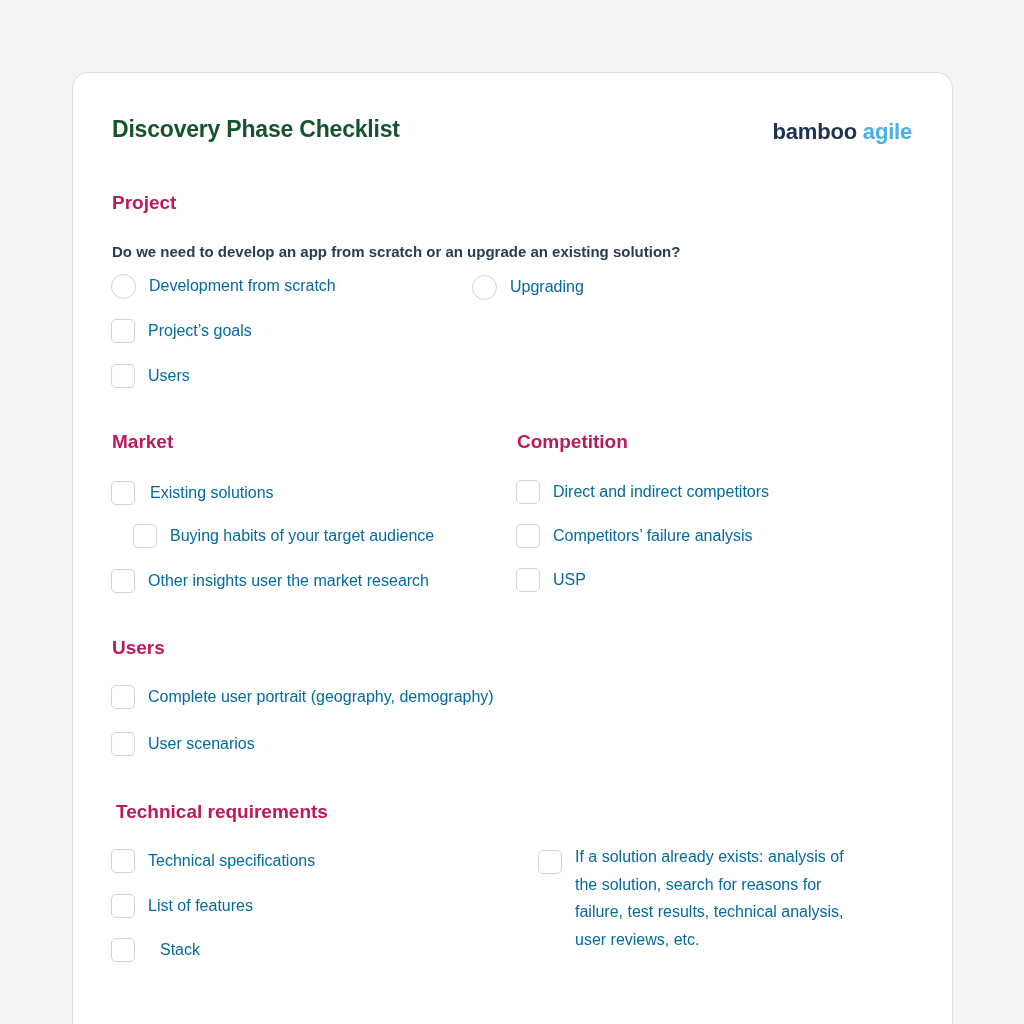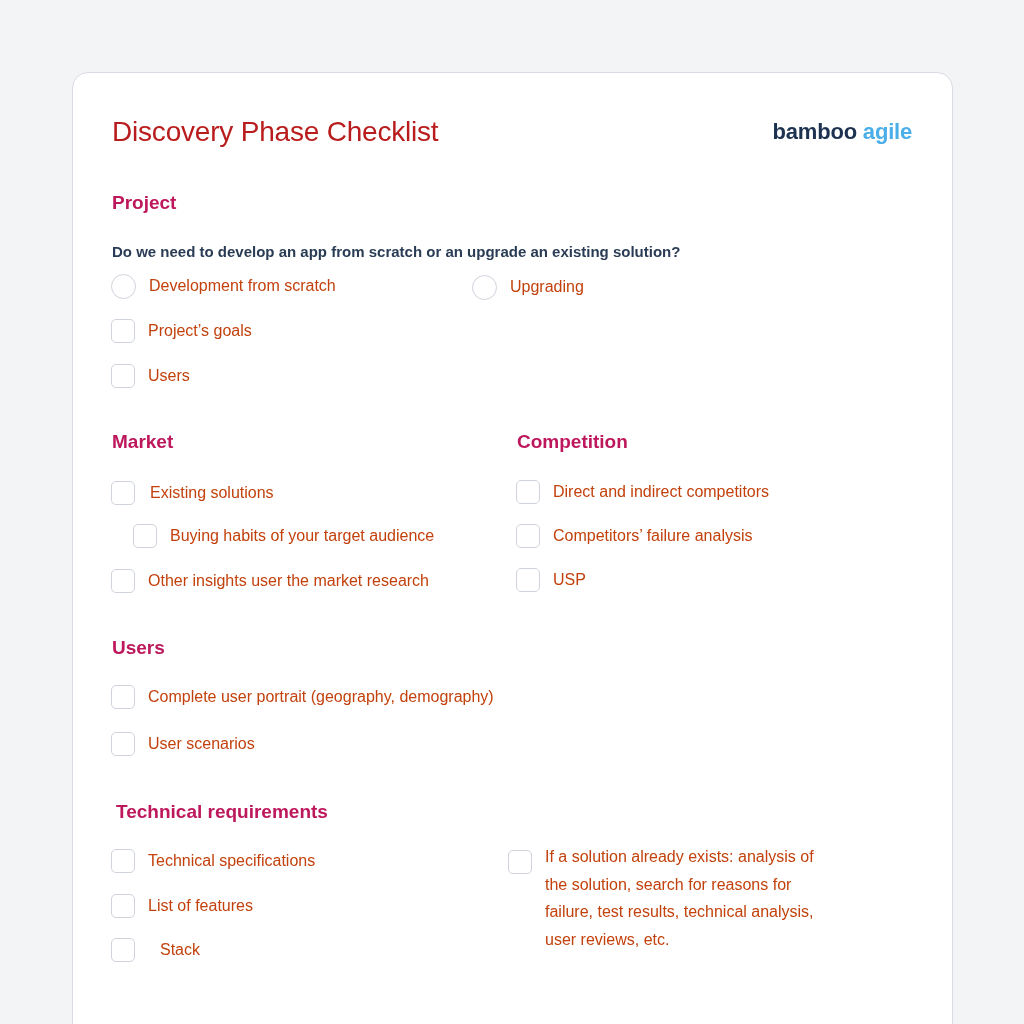--- a/index.html
+++ b/index.html
@@ -13,22 +13,22 @@
       position: absolute;
       left: 72px; top: 72px;
       width: 881px; height: 980px;
       background: #ffffff;
       border: 1.5px solid #d9dce3;
       border-radius: 16px;
     }
     .abs { position: absolute; }
     .title {
       left: 39px; top: 43px;
-      font-size: 28px; font-weight: normal;
-      color: #b91c1c; letter-spacing: -0.2px;
+      font-size: 23px; font-weight: bold;
+      color: #14532d; letter-spacing: -0.2px;
     }
     .brand {
       right: 40px; top: 46px;
       font-size: 22px; font-weight: bold;
       letter-spacing: -0.2px;
     }
     .brand .b1 { color: #1d3250; }
     .brand .b2 { color: #4aaee8; }
     .h2 {
       font-size: 19px; font-weight: bold; color: #be185d;
@@ -50,21 +50,21 @@
     }
     .radio {
       width: 25px; height: 25px;
       border: 1.5px solid #cfd3dc;
       border-radius: 50%;
       background: #fff;
       flex: none;
     }
     .label {
       margin-left: 13px;
-      font-size: 16px; color: #c2410c;
+      font-size: 16px; color: #0369a1;
       white-space: nowrap;
     }
     .multi {
       position: absolute;
       display: flex; align-items: flex-start;
     }
     .multi .label {
       white-space: normal;
       line-height: 27.5px;
       width: 290px;
@@ -148,18 +148,18 @@
   </div>
   <div class="item" style="left:38px; top:820px;">
     <span class="box"></span>
     <span class="label">List of features</span>
   </div>
   <div class="item" style="left:38px; top:864px;gap:12px;">
     <span class="box"></span>
     <span class="label">Stack</span>
   </div>
 
-  <div class="multi" style="left:435px; top:777px;">
+  <div class="multi" style="left:465px; top:777px;">
     <span class="box"></span>
     <span class="label">If a solution already exists: analysis of the solution, search for reasons for failure, test results, technical analysis, user reviews, etc.</span>
   </div>
 
 </div>
 
 </body></html>

